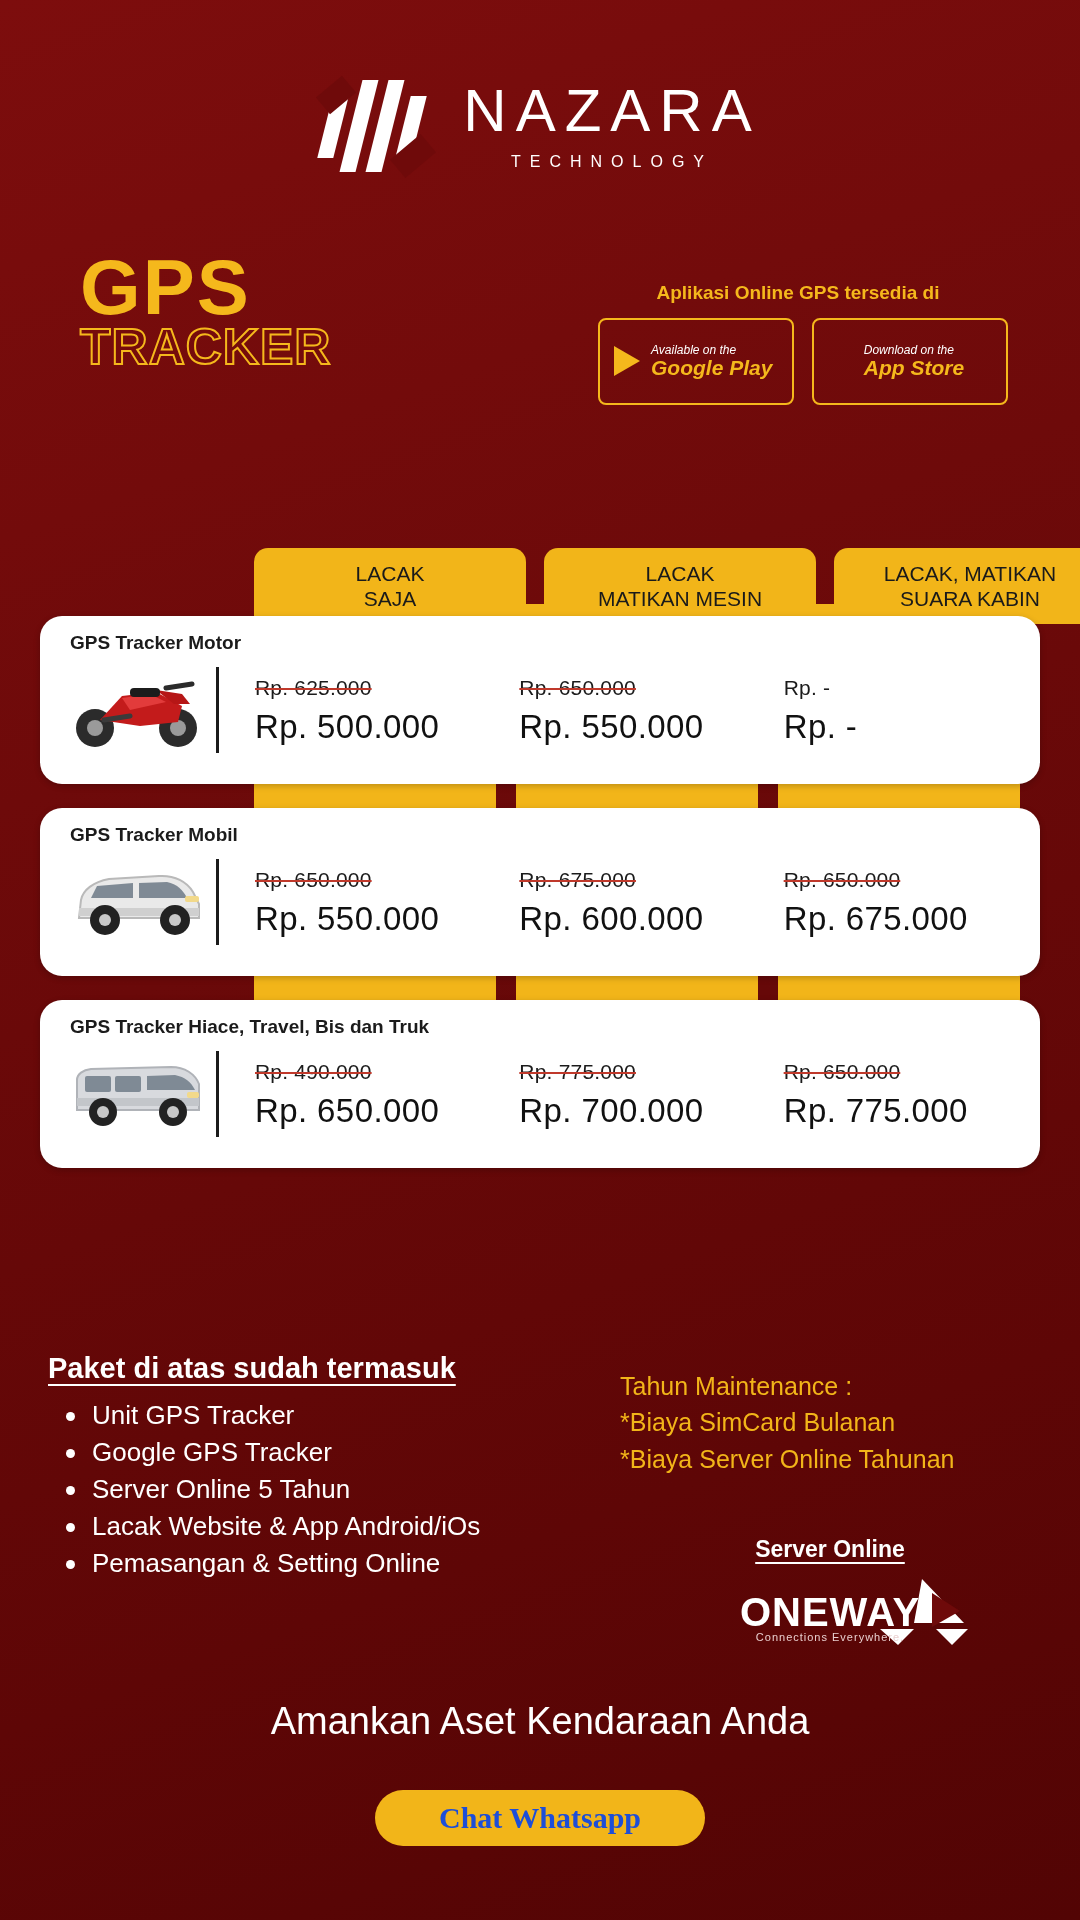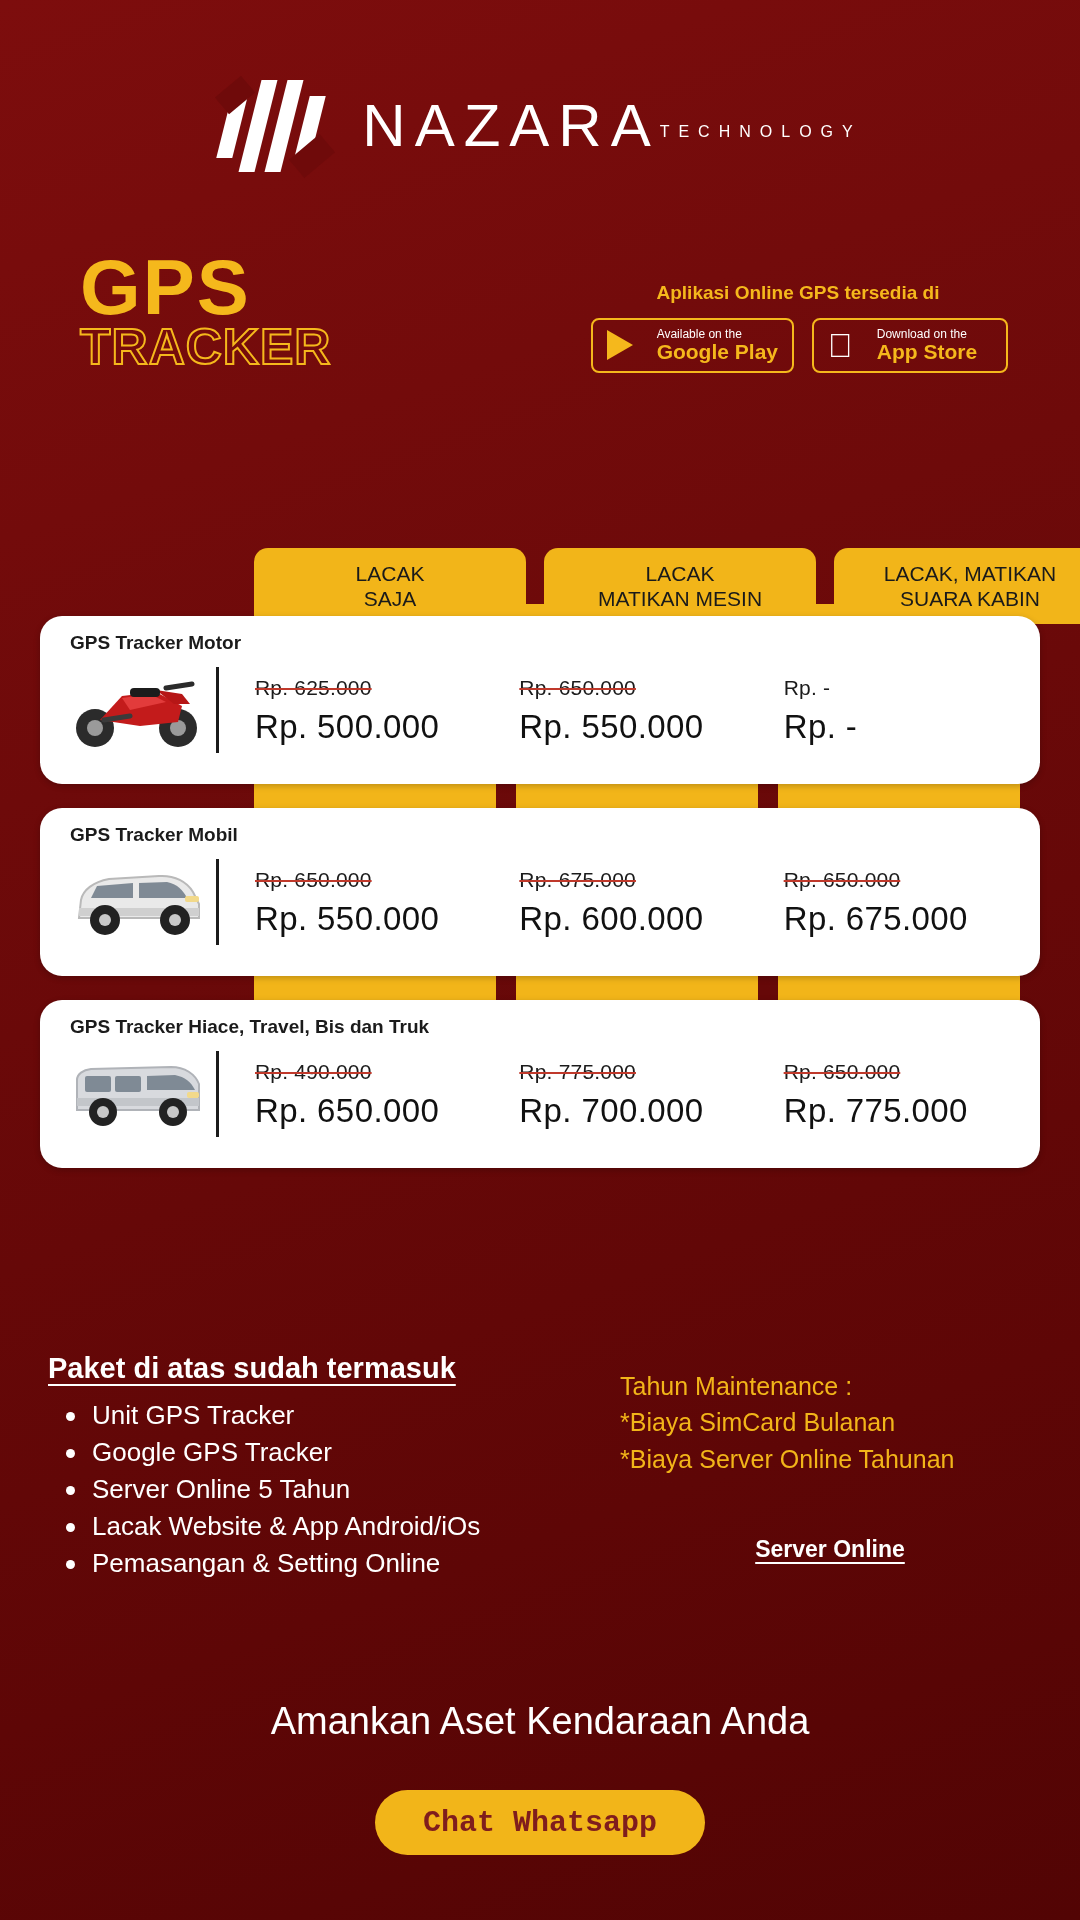--- a/index.html
+++ b/index.html
@@ -42,21 +42,21 @@
     position: absolute;
     background: #ffffff;
     display: block;
   }
   .bm1 { left: 6px;  top: 18px; width: 16px; height: 62px; transform: skewX(-14deg); }
   .bm2 { left: 32px; top: 2px;  width: 16px; height: 92px; transform: skewX(-14deg); }
   .bm3 { left: 58px; top: 2px;  width: 16px; height: 92px; transform: skewX(-14deg); }
   .bm4 { left: 84px; top: 18px; width: 16px; height: 62px; transform: skewX(-14deg); }
   .bm-cut1 { background: #6f0a0a !important; left: 0px; top: 6px; width: 34px; height: 22px; transform: rotate(-40deg); }
   .bm-cut2 { background: #6f0a0a !important; left: 74px; top: 66px; width: 40px; height: 24px; transform: rotate(-40deg); }
-  .brand-text { display: flex; flex-direction: row; align-items: center; }
+  .brand-text { display: flex; flex-direction: column; align-items: center; }
   .brand-name {
     color: #ffffff;
     font-size: 60px;
     letter-spacing: 9px;
     font-weight: 400;
     line-height: 1;
   }
   .brand-sub {
     color: #ffffff;
     font-size: 16px;
@@ -98,25 +98,26 @@
   .store-caption {
     color: #f5b81c;
     font-size: 19px;
     font-weight: 700;
     margin-bottom: 14px;
   }
   .store-row { display: flex; gap: 18px; justify-content: flex-end; }
   .store-badge {
     border: 2px solid #f5b81c;
     border-radius: 8px;
-    padding: 8px 14px;
+    padding: 24px 14px;
     display: flex;
     align-items: center;
-    gap: 24px;
+    gap: 11px;
     min-width: 196px;
+    font-style: italic;
   }
   .badge-text { text-align: left; line-height: 1.05; }
   .badge-small { color: #ffffff; font-size: 12px; display: block; }
   .badge-big { color: #f5b81c; font-size: 21px; font-weight: 700; display: block; }
   .gp-icon {
     width: 0; height: 0;
     border-left: 26px solid #f5b81c;
     border-top: 15px solid transparent;
     border-bottom: 15px solid transparent;
   }
@@ -318,28 +319,28 @@
     color: #ffffff;
     font-size: 38px;
   }
 
   .cta {
     position: absolute;
     left: 50%;
     transform: translateX(-50%);
     top: 1790px;
     width: 330px;
-    height: 65px;
+    height: 56px;
     background: #f2b519;
     border: none;
     border-radius: 34px;
-    color: #7f1d1d;
+    color: #1d4ed8;
     font-size: 30px;
     font-weight: 700;
-    font-family: Liberation Mono, monospace;
+    font-family: Liberation Serif, serif;
     cursor: pointer;
   }
 </style>
 </head>
 <body>
 
 <div class="page">
 
   <div class="brand">
     <div class="brand-mark">
@@ -516,18 +517,28 @@
   </div>
 
   <div class="maintenance">
     <div>Tahun Maintenance :</div>
     <div>*Biaya SimCard Bulanan</div>
     <div>*Biaya Server Online Tahunan</div>
   </div>
 
   <div class="server-block">
     <div class="server-title">Server Online</div>
+    <div class="oneway">
+      <span class="oneway-text">ONEWAY</span>
+      <svg class="oneway-tri" width="96" height="70" viewBox="0 0 96 70">
+        <polygon points="48,2 90,46 40,46" fill="#ffffff"></polygon>
+        <polygon points="58,16 86,34 58,50" fill="#6e0a0a"></polygon>
+        <polygon points="6,52 40,52 24,68" fill="#ffffff"></polygon>
+        <polygon points="62,52 94,52 78,68" fill="#ffffff"></polygon>
+      </svg>
+      <div class="oneway-sub">Connections Everywhere.</div>
+    </div>
   </div>
 
   <div class="tagline">Amankan Aset Kendaraan Anda</div>
   <button class="cta">Chat Whatsapp</button>
 
 </div>
 
 </body></html>

